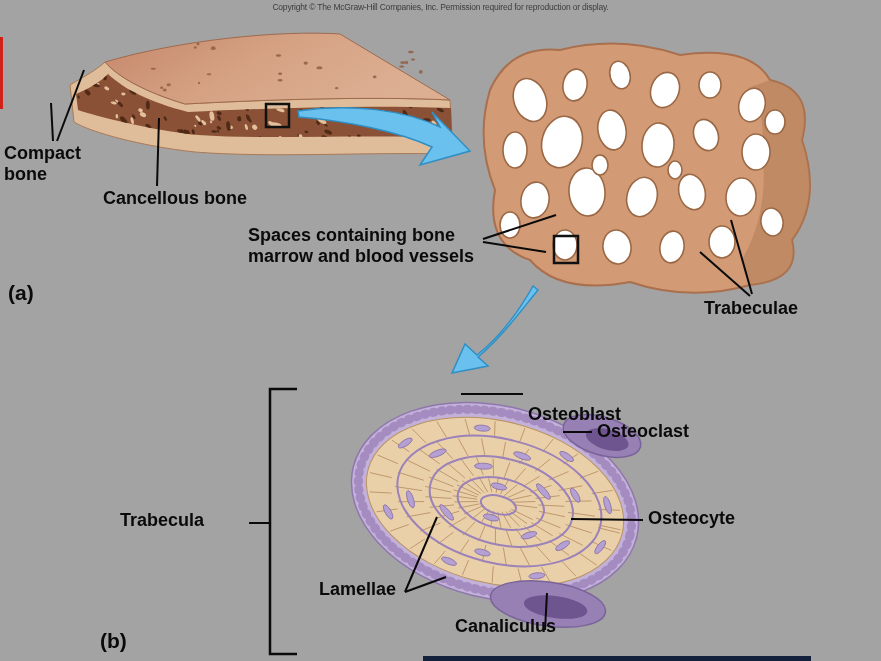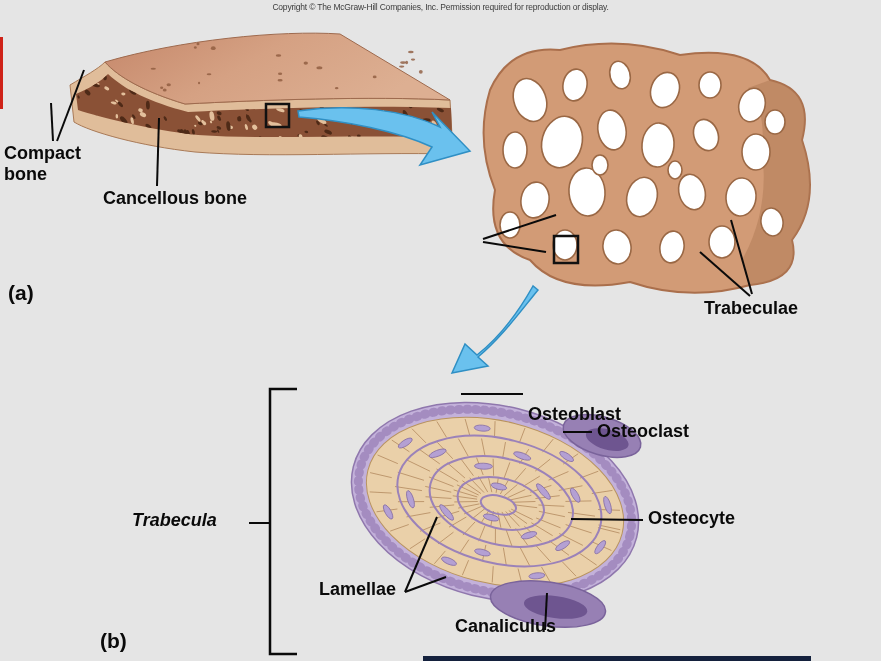--- a/index.html
+++ b/index.html
@@ -1,17 +1,17 @@
 <!DOCTYPE html>
 <html><head>
 <meta charset="utf-8">
 <style>
   html,body{margin:0;padding:0;background:#fff;}
   #stage{
-    position:relative;width:881px;height:661px;background:#e5e5e5;overflow:hidden;
+    position:relative;width:881px;height:661px;background:#a3a3a3;overflow:hidden;
     font-family:"Liberation Sans","DejaVu Sans",sans-serif;
   }
   .copyright{
     position:absolute;top:2px;left:50%;transform:translateX(-50%);
     font-size:8.5px;letter-spacing:-0.2px;color:#3c3c3c;white-space:nowrap;
   }
   .lbl{
     position:absolute;font-weight:bold;font-size:18px;line-height:1.15;color:#0a0a0a;
   }
   .panel-tag{position:absolute;font-weight:bold;font-size:21px;color:#0a0a0a;}
@@ -444,23 +444,24 @@
       <line x1="545" y1="630" x2="547" y2="593"></line>
       <line x1="249" y1="523" x2="270" y2="523"></line>
     </g>
     <path d="M297,389 L270,389 L270,654 L297,654" fill="none" stroke="#0a0a0a" stroke-width="2.5"></path>
     <path d="M298,111 C350,103 405,110 440,127 L432,112 L470,151 L420,165 L432,147 C397,131 347,121 299,117 Z" fill="#6ac1ee" stroke="#2f8fc4" stroke-width="1.5"></path>
     <path d="M533,286 C519,311 501,336 477,355 L465,344 L452,373 L488,366 L478,357 C501,338 520,312 538,290 Z" fill="#6ac1ee" stroke="#2f8fc4" stroke-width="1.5"></path>
   </svg>
 
   <div class="lbl" style="left:4px;top:143px;width:118px;">Compact bone</div>
   <div class="lbl" style="left:103px;top:188px;width:150px;">Cancellous bone</div>
+  <div class="lbl" style="left:248px;top:225px;width:236px;">Spaces containing bone marrow and blood vessels</div>
   <div class="lbl" style="left:704px;top:298px;">Trabeculae</div>
   <div class="panel-tag" style="left:8px;top:281px;">(a)</div>
 
-  <div class="lbl" style="left:132px;top:510px;font-style:italic;">Trabecula</div>
+  <div class="lbl" style="left:120px;top:510px;">Trabecula</div>
   <div class="lbl" style="left:528px;top:384px;margin-top:20px;">Osteoblast</div>
   <div class="lbl" style="left:597px;top:421px;">Osteoclast</div>
   <div class="lbl" style="left:648px;top:508px;">Osteocyte</div>
   <div class="lbl" style="left:283px;top:579px;margin-left:36px;">Lamellae</div>
   <div class="lbl" style="left:455px;top:616px;">Canaliculus</div>
   <div class="panel-tag" style="left:100px;top:629px;">(b)</div>
 </div>
 
 </body></html>

